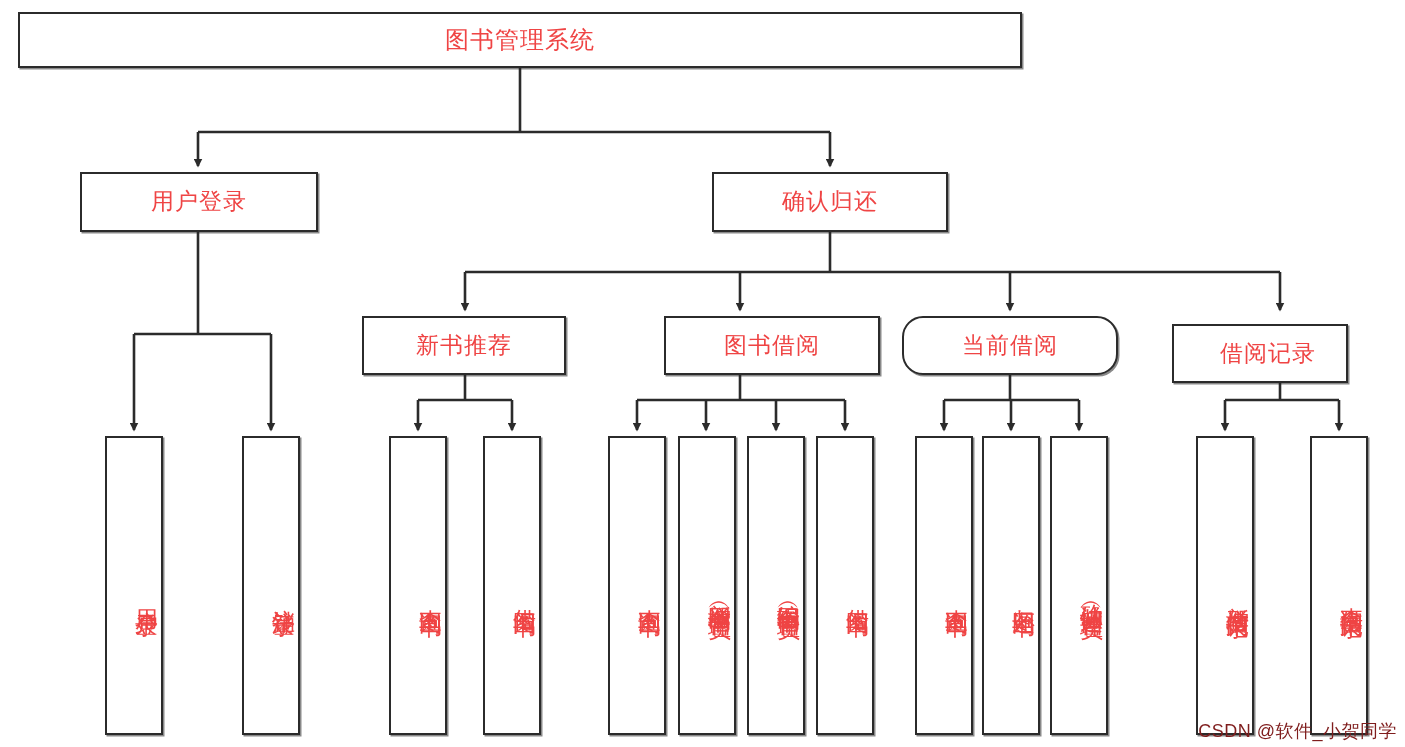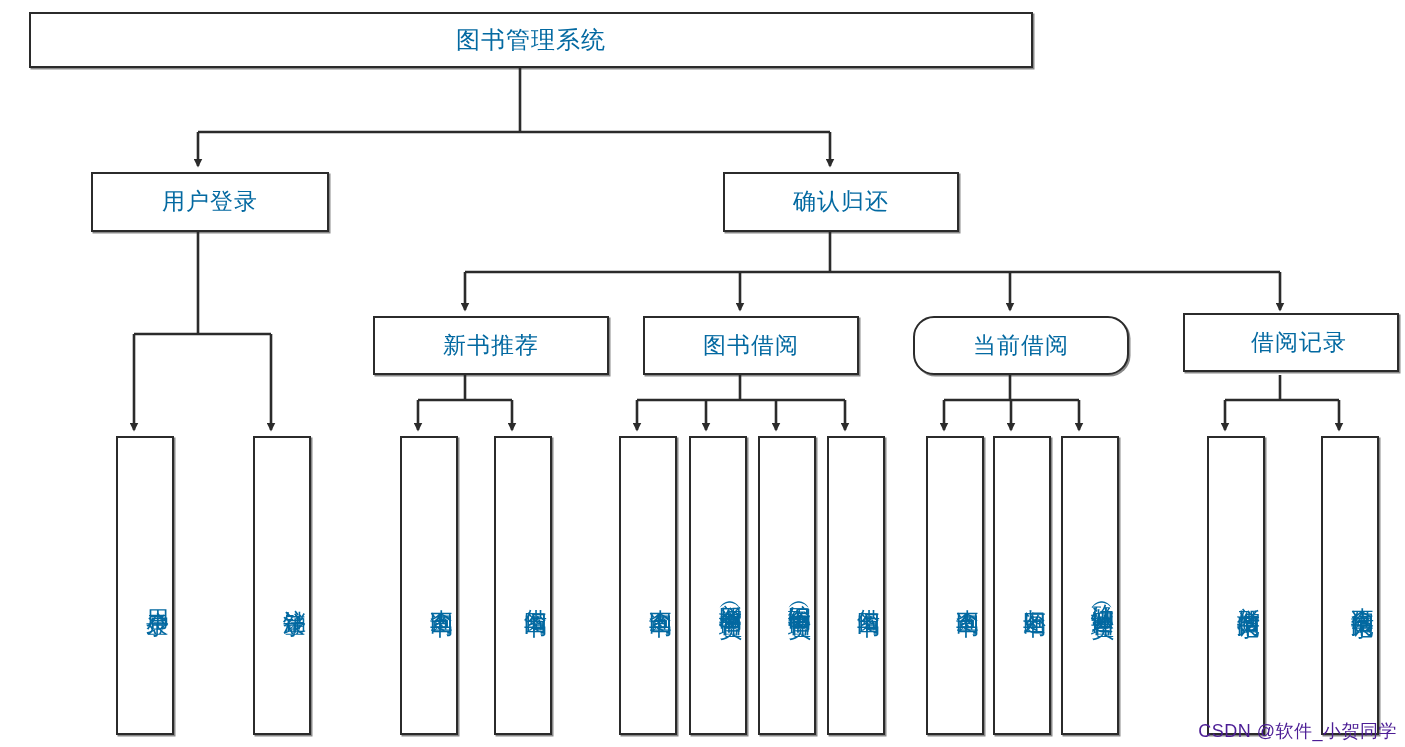--- a/index.html
+++ b/index.html
@@ -26,23 +26,22 @@
     pointer-events: none;
   }
   .node {
     position: absolute;
     box-sizing: border-box;
     border: 2px solid #2b2b2b;
     background: #ffffff;
     display: flex;
     align-items: center;
     justify-content: center;
-    color: #0369a1;
+    color: #ef4444;
     box-shadow: 1.5px 1.5px 0 rgba(40,40,40,0.55);
-    margin-left: 11px;
   }
   .node.h-text {
     font-size: 23px;
     letter-spacing: 1px;
     line-height: 1.2;
   }
   .node.v-text {
     font-size: 23px;
     line-height: 1.22;
     writing-mode: vertical-rl;
@@ -59,21 +58,21 @@
     text-align: start;
   }
   #root-node {
     font-size: 24px;
   }
   #watermark {
     position: absolute;
     right: 8px;
     bottom: 4px;
     font-size: 18px;
-    color: #4c1d95;
+    color: #7f1d1d;
     letter-spacing: 0.5px;
     white-space: nowrap;
   }
 </style>
 </head>
 <body>
 
 <div id="canvas">
 
   <svg id="wires" viewBox="0 0 1405 747">
@@ -131,33 +130,33 @@
   </div>
 
   <div class="node h-text" style="left:80px; top:172px; width:238px; height:60px;">
     <span>用户登录</span>
   </div>
 
   <div class="node h-text" style="left:712px; top:172px; width:236px; height:60px;">
     <span>确认归还</span>
   </div>
 
-  <div class="node h-text" style="left:362px; top:316px; width:236px; height:59px;">
+  <div class="node h-text" style="left:362px; top:316px; width:204px; height:59px;">
     <span>新书推荐</span>
   </div>
 
-  <div class="node h-text" style="left:632px; top:316px; width:216px; height:59px;">
+  <div class="node h-text" style="left:664px; top:316px; width:216px; height:59px;">
     <span>图书借阅</span>
   </div>
 
   <div class="node h-text" style="left:902px; top:316px; width:216px; height:59px;border-radius:21px;">
     <span>当前借阅</span>
   </div>
 
-  <div class="node h-text" style="left:1172px; top:313px; width:216px; height:59px;padding-left:16px;">
+  <div class="node h-text" style="left:1172px; top:324px; width:176px; height:59px;padding-left:16px;">
     <span>借阅记录</span>
   </div>
 
   <div class="node v-text" style="left:105px; top:436px; width:58px; height:299px;">
     <span class="vlabel">用户登录</span>
   </div>
 
   <div class="node v-text" style="left:242px; top:436px; width:58px; height:299px;">
     <span class="vlabel">注销登录</span>
   </div>

